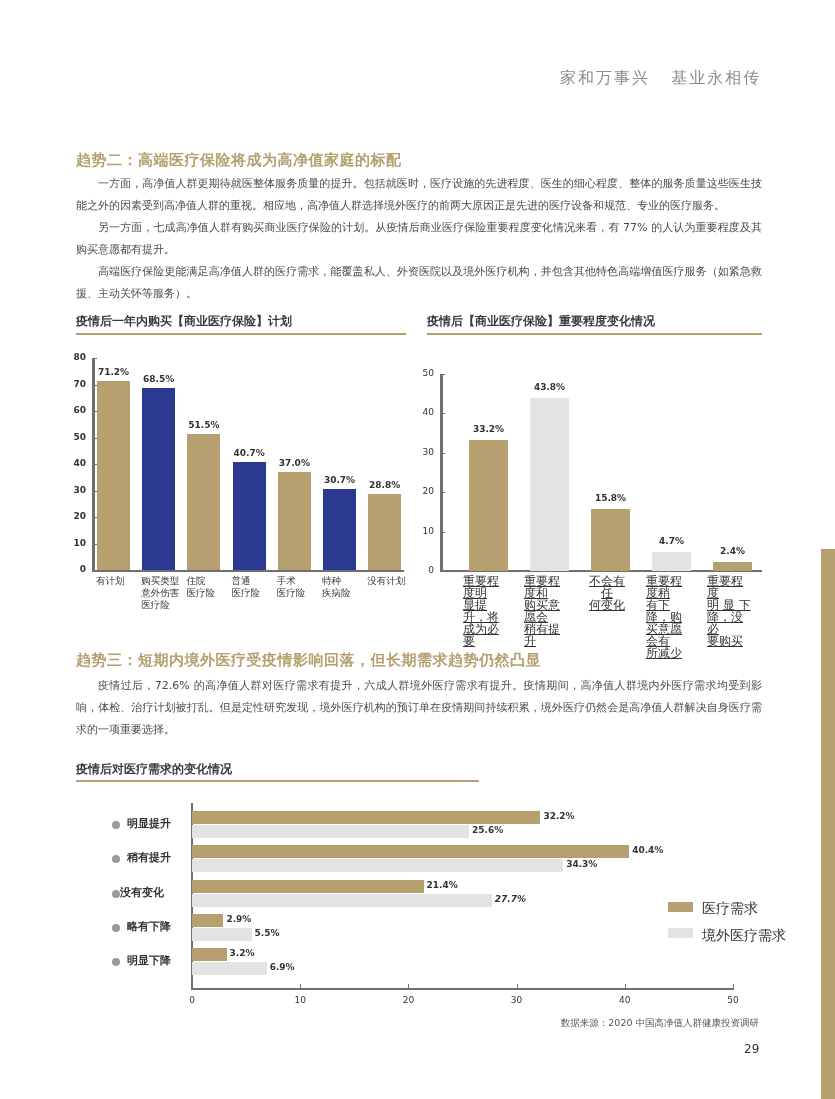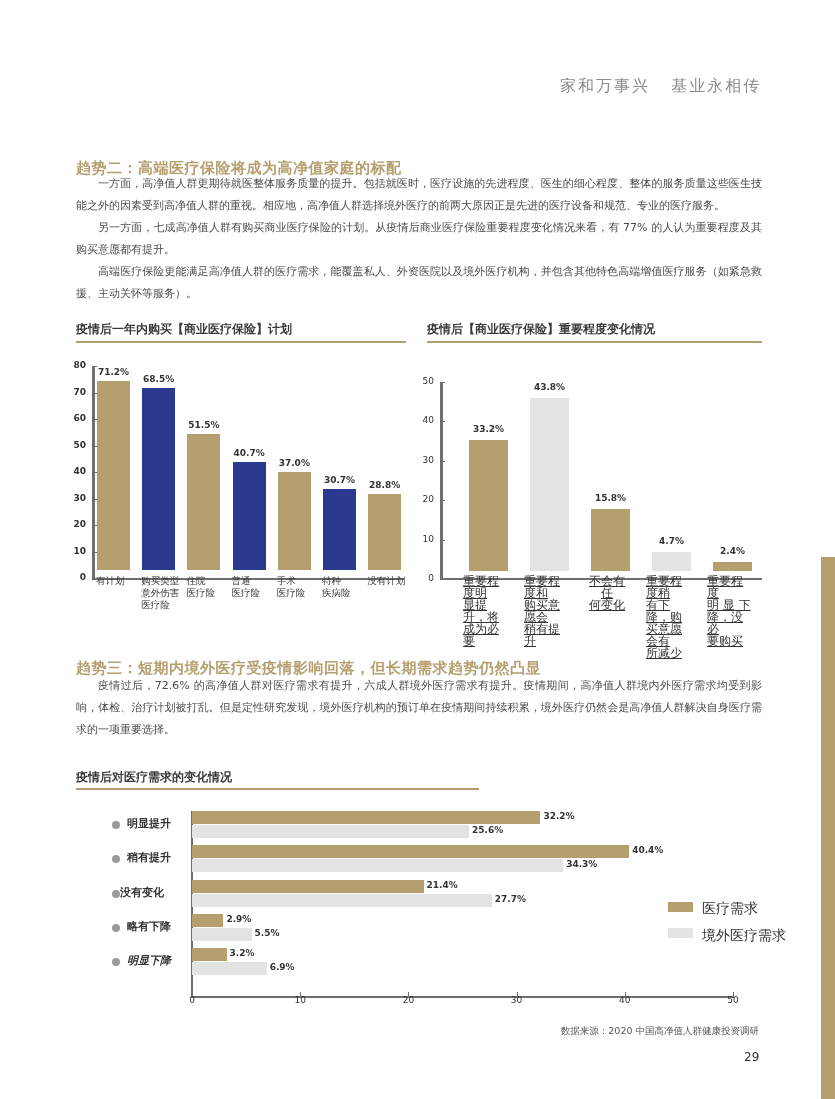--- a/index.html
+++ b/index.html
@@ -1,17 +1,17 @@
 <!DOCTYPE html>
 <html><head>
 <meta charset="utf-8">
 <style>
   html, body { margin:0; padding:0; background:#ffffff; }
   body { width:835px; height:1099px; position:relative; overflow:hidden; font-family:"DejaVu Sans", sans-serif; color:#3a3a3a; }
-  .abs { position:absolute;margin-top:8px; }
+  .abs { position:absolute; }
   .header-motto { left:560px; top:68px; font-size:16px; color:#8c8c8c; letter-spacing:2px; white-space:pre; }
   .h2 { left:76px; font-size:15px; font-weight:bold; color:#b59f6e; letter-spacing:0.5px; }
   .para { left:76px; width:686px; font-size:11px; line-height:22px; color:#4a4a4a; text-indent:2em; text-align:justify; margin:0; }
   .chart-title { font-size:12px; font-weight:bold; color:#3a3a3a; }
   .title-rule { height:2px; background:#b59f6e; }
   .axis-v { width:3px; background:#6f6f6f; }
   .axis-h { height:2px; background:#6f6f6f; }
   .tick { font-size:9px; color:#333; font-weight:bold; text-align:right; width:20px; }
   .tick2 { font-size:9px; color:#333; text-align:right; width:20px; }
   .tickmark { width:5px; height:1px; background:#6f6f6f; }
@@ -199,29 +199,29 @@
       <div class="hlabel" style="left: 127px; top: 850.3px;">稍有提升</div>
       <div class="bar" style="left: 192px; top: 845.3px; width: 437.128px; height: 13px; background: rgb(181, 159, 110);"></div>
       <div class="hval" style="left: 632.128px; top: 845.3px;">40.4%</div>
       <div class="bar" style="left: 192px; top: 859.3px; width: 371.126px; height: 13px; background: rgb(227, 227, 227);"></div>
       <div class="hval" style="left: 566.126px; top: 859.3px;">34.3%</div>
       <div class="dot" style="left: 112px; top: 889.6px;"></div>
       <div class="hlabel" style="left: 120px; top: 884.6px;">没有变化</div>
       <div class="bar" style="left: 192px; top: 879.6px; width: 231.548px; height: 13px; background: rgb(181, 159, 110);"></div>
       <div class="hval" style="left: 426.548px; top: 879.6px;">21.4%</div>
       <div class="bar" style="left: 192px; top: 893.6px; width: 299.714px; height: 13px; background: rgb(227, 227, 227);"></div>
-      <div class="hval" style="left: 494.714px; top: 893.6px;">27.7%</div>
+      <div class="hval" style="left: 494.714px; top: 893.6px; font-style: italic;">27.7%</div>
       <div class="dot" style="left: 112px; top: 923.9px;"></div>
       <div class="hlabel" style="left: 127px; top: 918.9px;">略有下降</div>
       <div class="bar" style="left: 192px; top: 913.9px; width: 31.378px; height: 13px; background: rgb(181, 159, 110);"></div>
       <div class="hval" style="left: 226.378px; top: 913.9px;">2.9%</div>
       <div class="bar" style="left: 192px; top: 927.9px; width: 59.51px; height: 13px; background: rgb(227, 227, 227);"></div>
       <div class="hval" style="left: 254.51px; top: 927.9px;">5.5%</div>
       <div class="dot" style="left: 112px; top: 958.2px;"></div>
-      <div class="hlabel" style="left: 127px; top: 953.2px; font-style: italic;">明显下降</div>
+      <div class="hlabel" style="left: 127px; top: 953.2px;">明显下降</div>
       <div class="bar" style="left: 192px; top: 948.2px; width: 34.624px; height: 13px; background: rgb(181, 159, 110);"></div>
       <div class="hval" style="left: 229.624px; top: 948.2px;">3.2%</div>
       <div class="bar" style="left: 192px; top: 962.2px; width: 74.658px; height: 13px; background: rgb(227, 227, 227);"></div>
       <div class="hval" style="left: 269.658px; top: 962.2px;">6.9%</div>
     </div>
   <div class="legend-swatch" style="left:668px; top:902px; background:#b59f6e;"></div>
   <div class="legend-label" style="left:702px; top:900px;">医疗需求</div>
   <div class="legend-swatch" style="left:668px; top:928px; background:#e3e3e3;"></div>
   <div class="legend-label" style="left:702px; top:927px;">境外医疗需求</div>
 </div>

